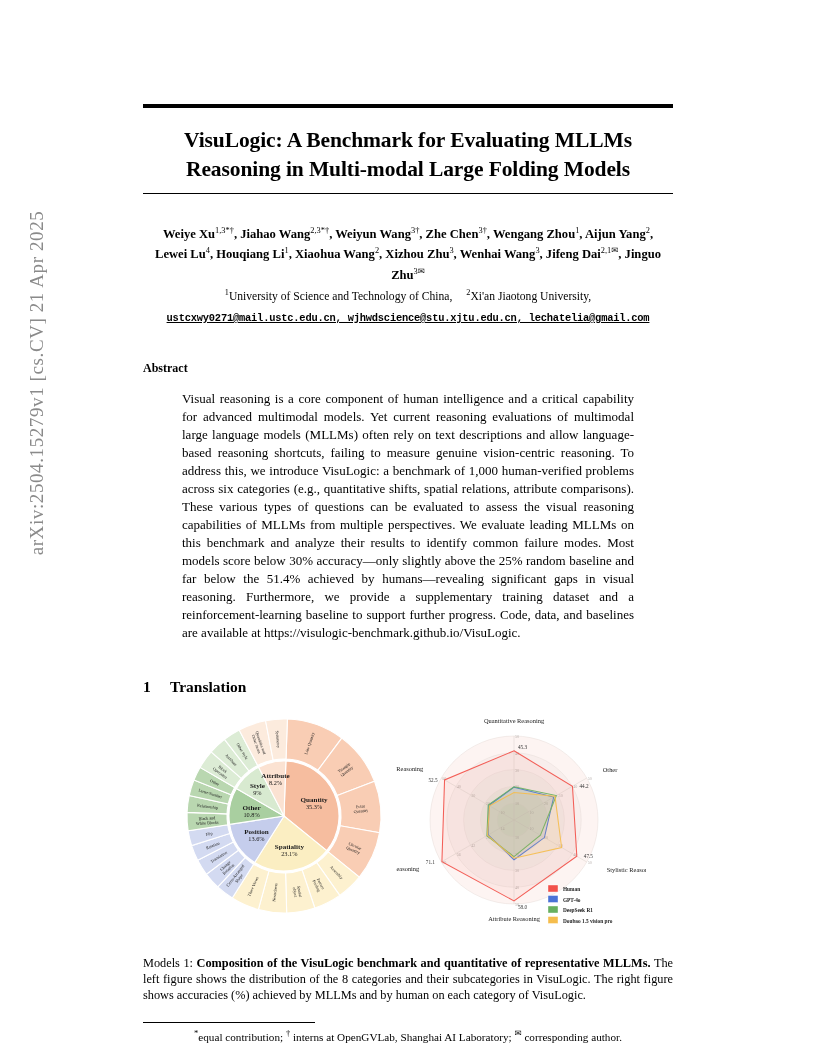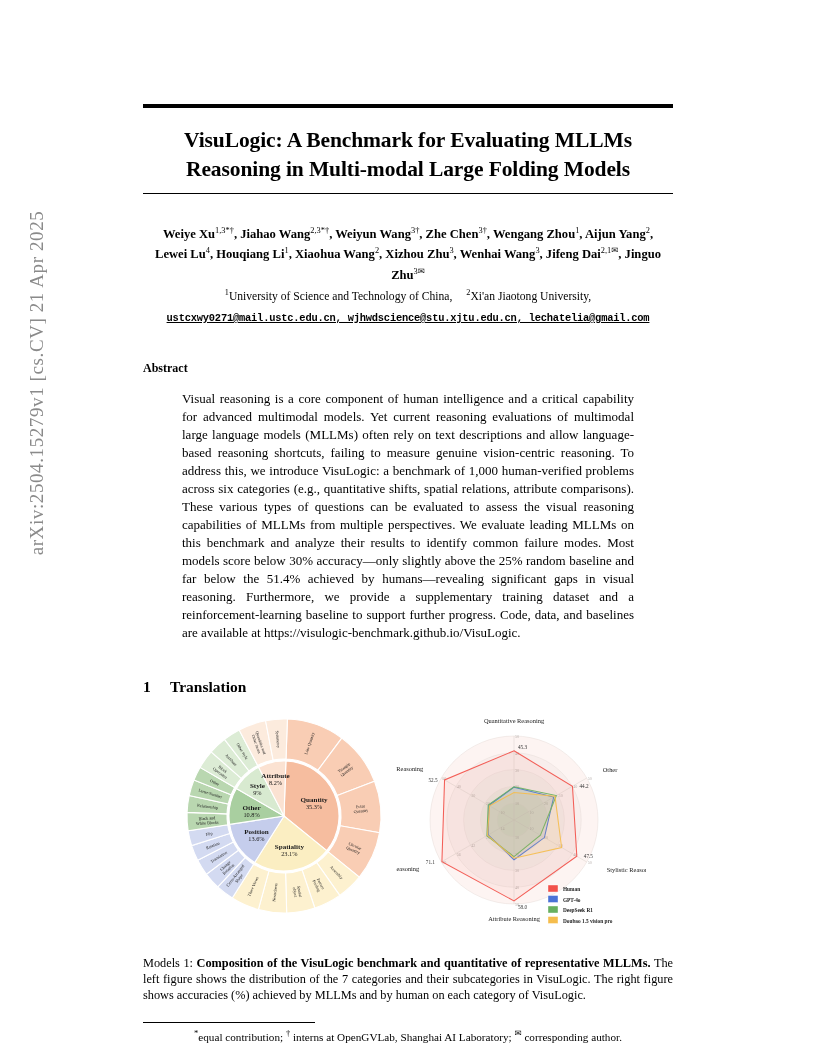--- a/index.html
+++ b/index.html
@@ -311,20 +311,20 @@
             <rect x="152" y="214.5" width="10" height="7" fill="#f5bd4d" stroke="#fff" stroke-width="0.4"></rect>
             <text x="167" y="220.5" class="rd-leg">Doubao 1.5 vision pro</text>
           </svg>
       </div>
 
     </div>
 
     <div class="caption">
       <span>Models 1:</span>
       <b>Composition of the VisuLogic benchmark and quantitative of representative MLLMs.</b>
-      <span>The left figure shows the distribution of the 7 categories and their subcategories in VisuLogic. The right figure shows accuracies (%) achieved by MLLMs and by human on each category of VisuLogic.</span>
+      <span>The left figure shows the distribution of the 8 categories and their subcategories in VisuLogic. The right figure shows accuracies (%) achieved by MLLMs and by human on each category of VisuLogic.</span>
     </div>
 
     <div class="footrule"></div>
     <div class="footnote"><sup>*</sup>equal contribution; <sup>†</sup> interns at OpenGVLab, Shanghai AI Laboratory; <sup>✉</sup> corresponding author.</div>
 
   </div>
 </div>
 
 </body></html>

